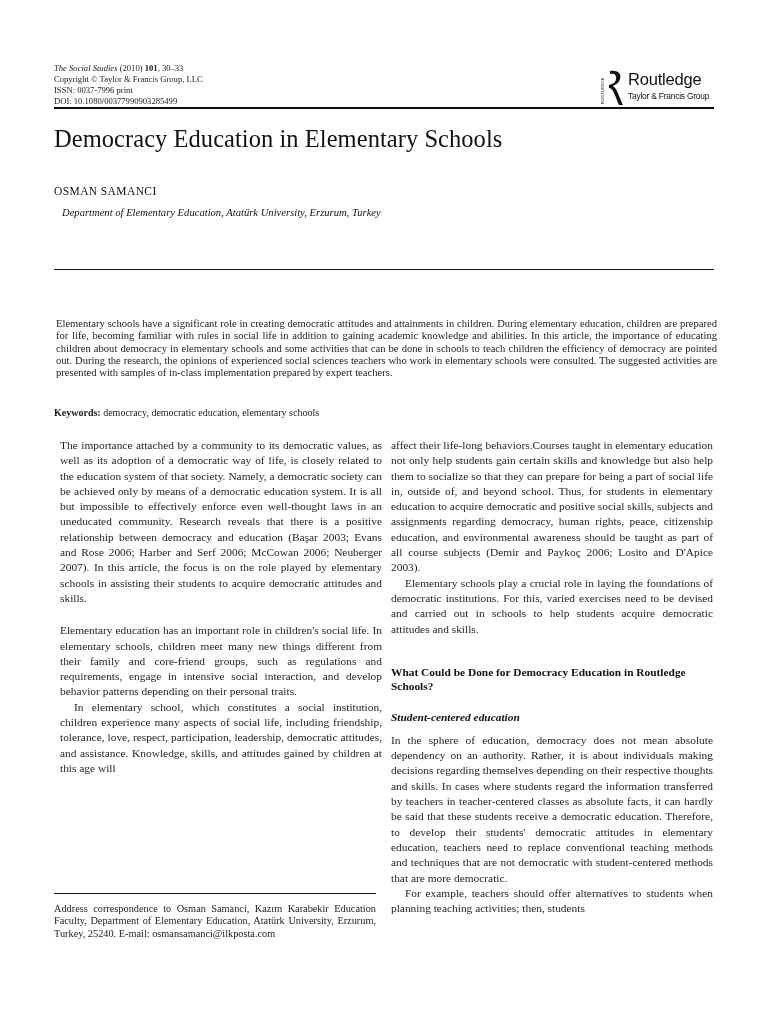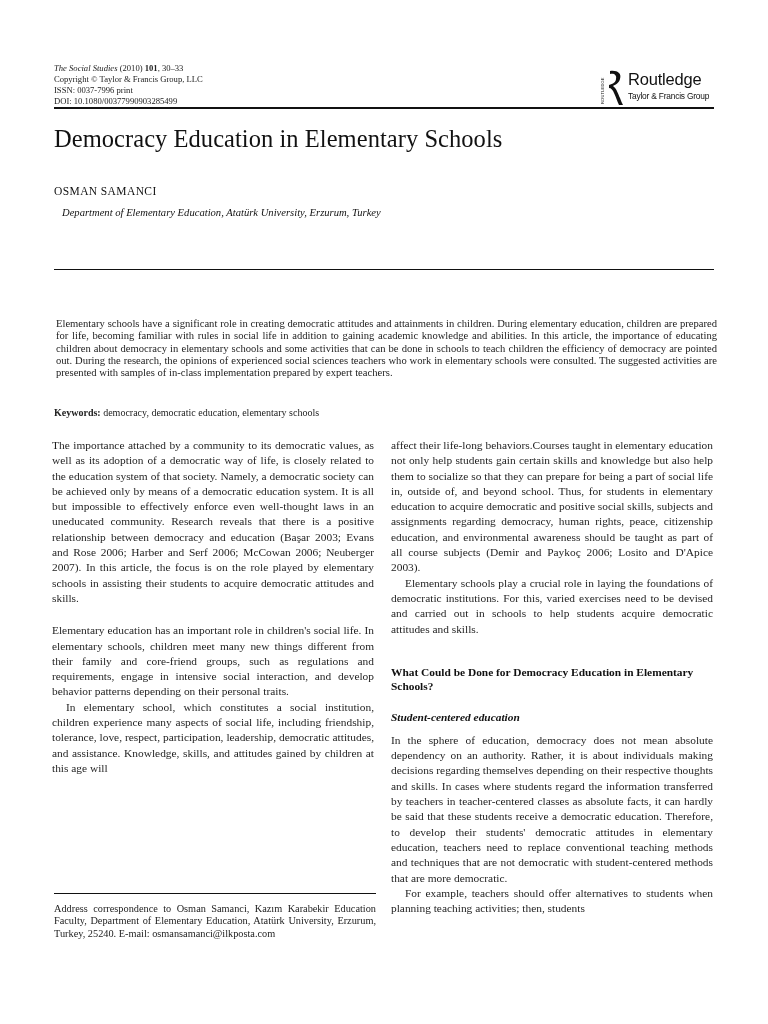--- a/index.html
+++ b/index.html
@@ -22,21 +22,21 @@
     .author { position: absolute; left: 54px; top: 185px; font-size: 11.5px; letter-spacing: 0.4px; color: #111; }
     .affil { position: absolute; left: 62px; top: 207px; font-size: 10.6px; font-style: italic; color: #111; }
 
     .title-rule { position: absolute; left: 54px; top: 269px; width: 660px; height: 1px; background: #111; }
 
     .abstract { position: absolute; left: 56px; top: 318px; width: 661px; font-size: 10.6px; line-height: 12.3px; text-align: justify; color: #222; }
     .keywords { position: absolute; left: 54px; top: 407px; font-size: 10px; color: #222; }
     .keywords b { font-weight: bold; }
 
     .col { position: absolute; width: 322px; font-size: 11.4px; line-height: 15.3px; text-align: justify; color: #1e1e1e; }
-    .col.left { left: 52px; top: 438px; }
+    .col.left { left: 60px; top: 438px; }
     .col.right { left: 391px; top: 438px; }
     .col p { margin: 0; }
     .col p.indent { text-indent: 14px; }
     .col h2 { font-size: 11.4px; font-weight: bold; line-height: 14px; text-align: left; color: #111; }
     .col h3 { font-size: 11.4px; font-weight: bold; font-style: italic; line-height: 14px; color: #111; }
 
     .footnote-rule { position: absolute; left: 54px; top: 893px; width: 322px; height: 1px; background: #111; }
     .footnote { position: absolute; left: 54px; top: 903px; width: 322px; font-size: 10.3px; line-height: 12.3px; text-align: justify; color: #222; }
   </style>
 </head>
@@ -71,20 +71,20 @@
 
 <div class="col left">
   <p>The importance attached  by a community to its democratic values, as well as its adoption of a democratic way of life, is closely related to the education system of that society. Namely, a democratic society can be achieved only by means of a democratic education system. It is all but impossible to effectively enforce even well-thought laws in an uneducated community. Research reveals that there is a positive relationship between democracy and education (Başar 2003; Evans and Rose 2006; Harber and Serf 2006; McCowan 2006; Neuberger 2007). In this article, the focus is on the role played by elementary schools in assisting their students to acquire democratic attitudes and skills.</p>
   <p style="margin-top:17px;">Elementary education has an important role in children's social life. In elementary schools, children meet many new things different from their family and core-friend groups, such as regulations and requirements, engage in intensive social interaction, and develop behavior patterns depending on their personal traits.</p>
   <p class="indent">In elementary school, which constitutes a social institution, children experience many aspects of social life, including friendship, tolerance, love, respect, participation, leadership, democratic attitudes, and assistance. Knowledge, skills, and attitudes gained by children at this age will</p>
 </div>
 
 <div class="col right">
   <p>affect their life-long behaviors.Courses taught in elementary education not only help students gain certain skills and knowledge but also help them to socialize so that they can prepare for being a part of social life in, outside of, and beyond school. Thus, for students in elementary education to acquire democratic and positive social skills, subjects and assignments regarding democracy, human rights, peace, citizenship education, and environmental awareness should be taught as part of all course subjects (Demir and Paykoç 2006; Losito and D'Apice 2003).</p>
   <p class="indent">Elementary schools play a crucial role in laying the foundations of democratic institutions. For this, varied exercises need to be devised and carried out in schools to help students acquire democratic attitudes and skills.</p>
-  <h2 style="margin-top:28px;">What Could be Done for Democracy Education in Elementary Schools?</h2>
+  <h2 style="margin-top:28px;">What Could be Done for Democracy Education in Routledge Schools?</h2>
   <h3 style="margin-top:17px;">Student-centered education</h3>
   <p style="margin-top:9px;">In the sphere of education, democracy does not mean absolute dependency on an authority. Rather, it is about individuals making decisions regarding themselves depending on their respective thoughts and skills. In cases where students regard the information transferred by teachers in teacher-centered classes as absolute facts, it can hardly be said that these students receive a democratic education. Therefore, to develop their students' democratic attitudes in elementary education, teachers need to replace conventional teaching methods and techniques that are not democratic with student-centered methods that are more democratic.</p>
   <p class="indent">For example, teachers should offer alternatives to students when planning teaching activities; then, students</p>
 </div>
 
 <div class="footnote-rule"></div>
 <div class="footnote">Address correspondence to Osman Samanci, Kazım Karabekir Education Faculty, Department of Elementary Education, Atatürk University, Erzurum, Turkey, 25240. E-mail: osmansamanci@ilkposta.com</div>
 
 </body></html>

